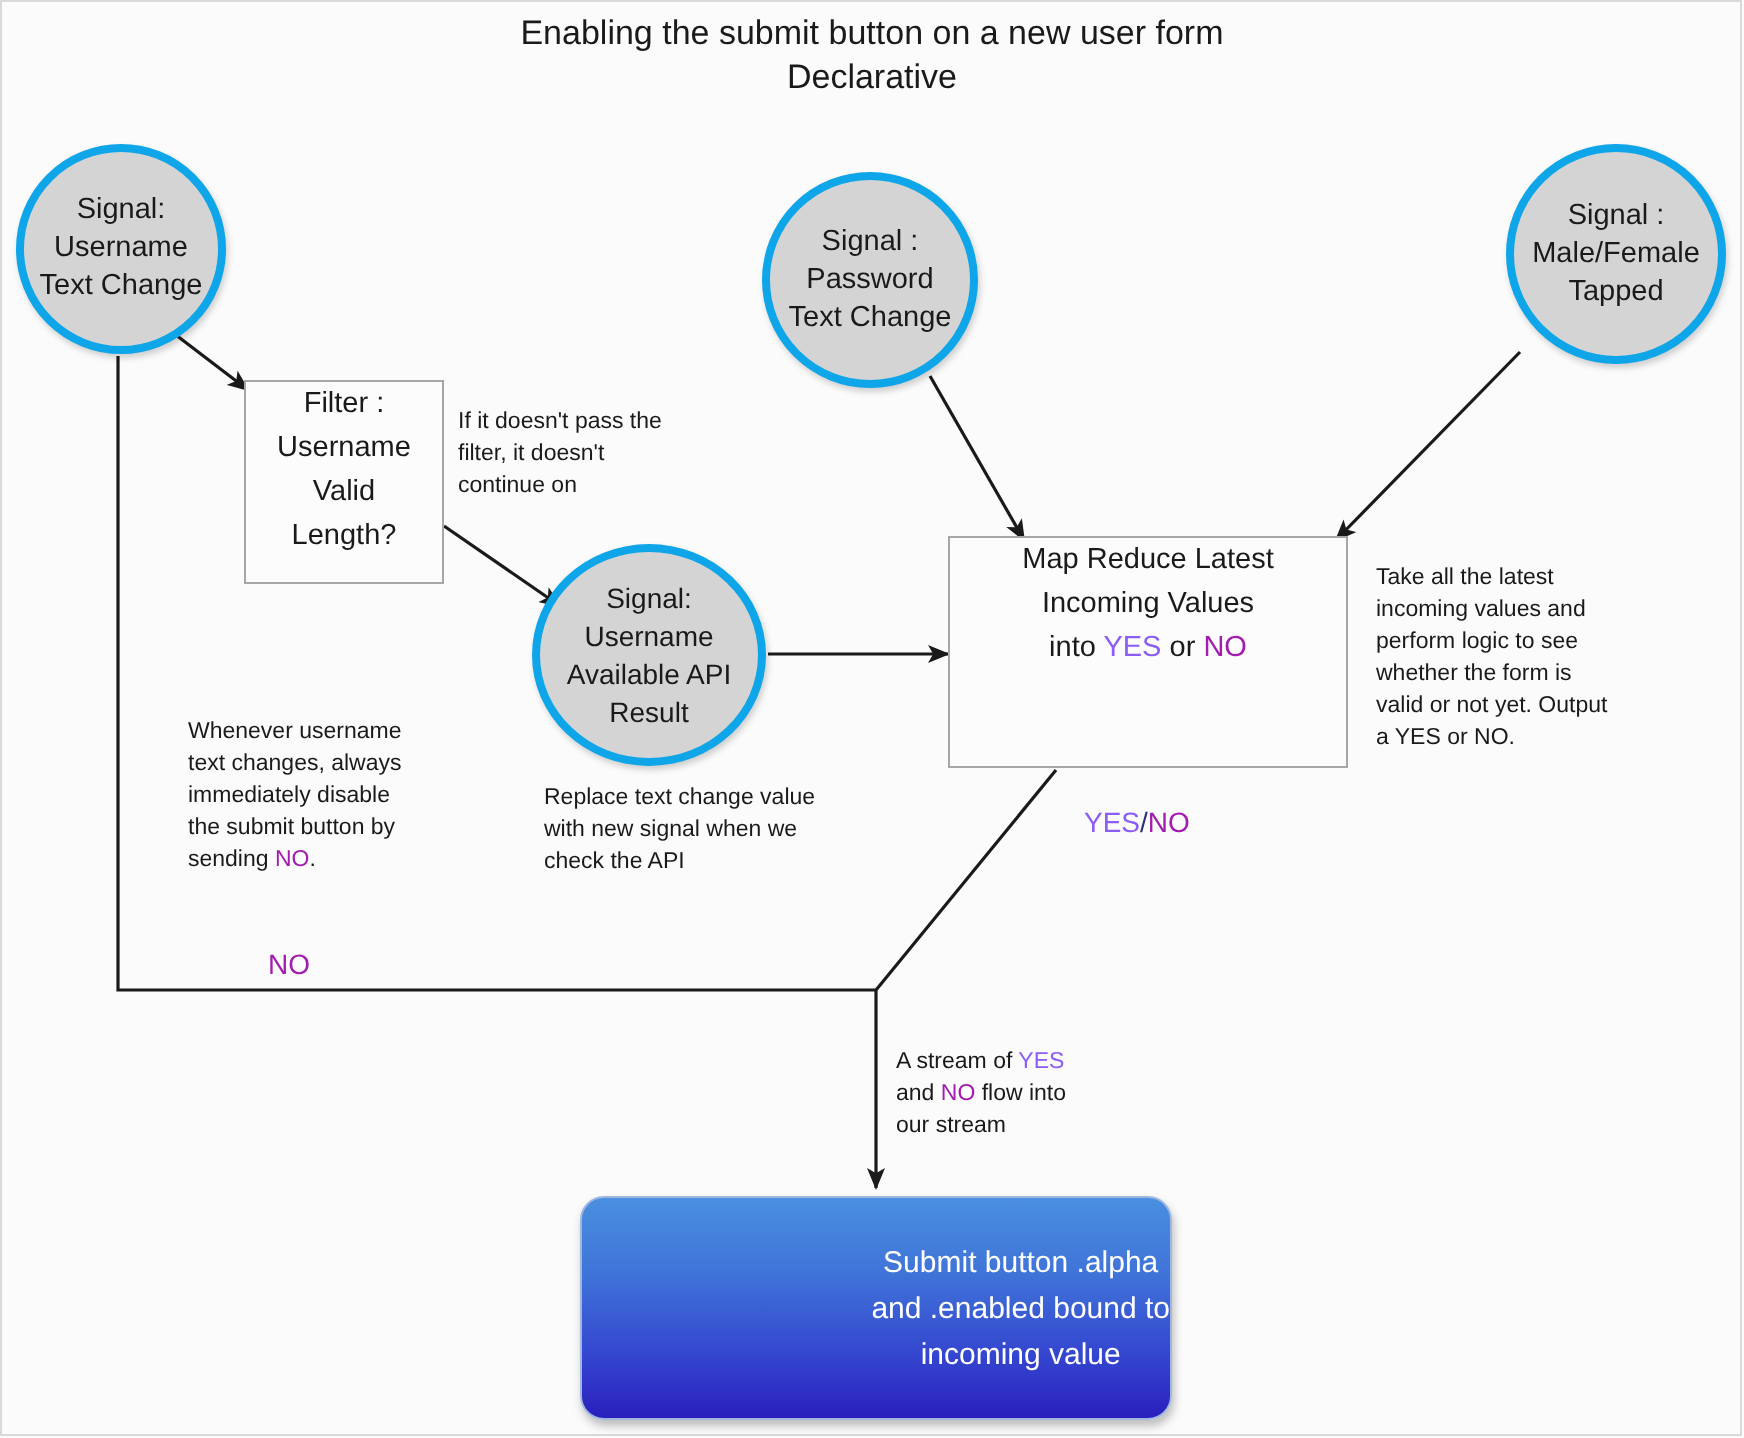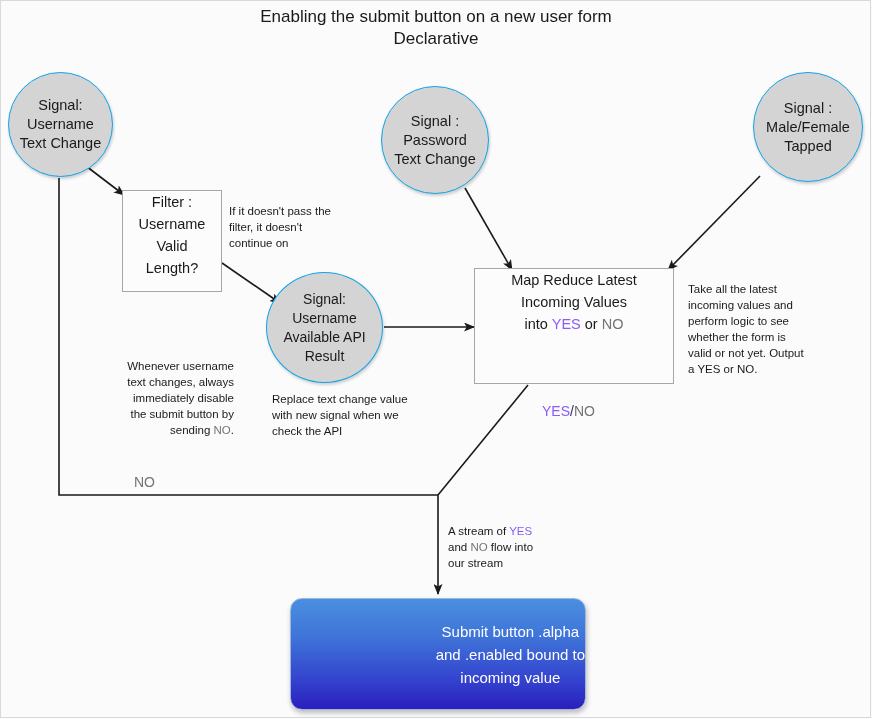--- a/index.html
+++ b/index.html
@@ -40,21 +40,21 @@
     font-size: 17px;
     color: #1a1a1a;
     line-height: 22px;
   }
   .title .l2 { display: block; }
 
   .node-circle {
     position: absolute;
     border-radius: 50%;
     background: #d4d4d4;
-    border: 1px solid #0ea5e9;
+    border: 4px solid #0ea5e9;
     box-sizing: border-box;
     display: flex;
     align-items: center;
     justify-content: center;
     text-align: center;
     font-size: 14.5px;
     color: #1a1a1a;
     line-height: 19px;
     box-shadow: 1px 2px 3px rgba(0,0,0,0.18);
   }
@@ -94,21 +94,21 @@
     text-align: left;
     white-space: pre-line;
   }
   .edge-label {
     position: absolute;
     font-size: 14px;
     line-height: 18px;
     white-space: nowrap;
   }
   .yes { color: #8b5cf6; }
-  .no  { color: #737373; }
+  .no  { color: #a21caf; }
   .sep { color: #2d2d7a; }
 </style>
 </head>
 <body>
 
 <div id="canvas">
 
   <div id="canvas-border"></div>
 
   <div class="title">
@@ -186,21 +186,21 @@
   <div class="node-button" style="left:290px; top:598px; width:296px; height:112px;">
     <span style="white-space: pre-line;">Submit button .alpha
 and .enabled bound to
 incoming value</span>
   </div>
 
   <div class="annot" style="left:229px; top:203px; width:140px;">If it doesn't pass the
 filter, it doesn't
 continue on</div>
 
-  <div class="annot" style="left:84px; top:358px; width:150px;text-align:right;"><span>Whenever username
+  <div class="annot" style="left:94px; top:358px; width:150px;"><span>Whenever username
 text changes, always
 immediately disable
 the submit button by
 sending </span><span class="no">NO</span><span>.</span></div>
 
   <div class="annot" style="left:272px; top:391px; width:200px;">Replace text change value
 with new signal when we
 check the API</div>
 
   <div class="annot" style="left:688px; top:281px; width:160px;">Take all the latest

